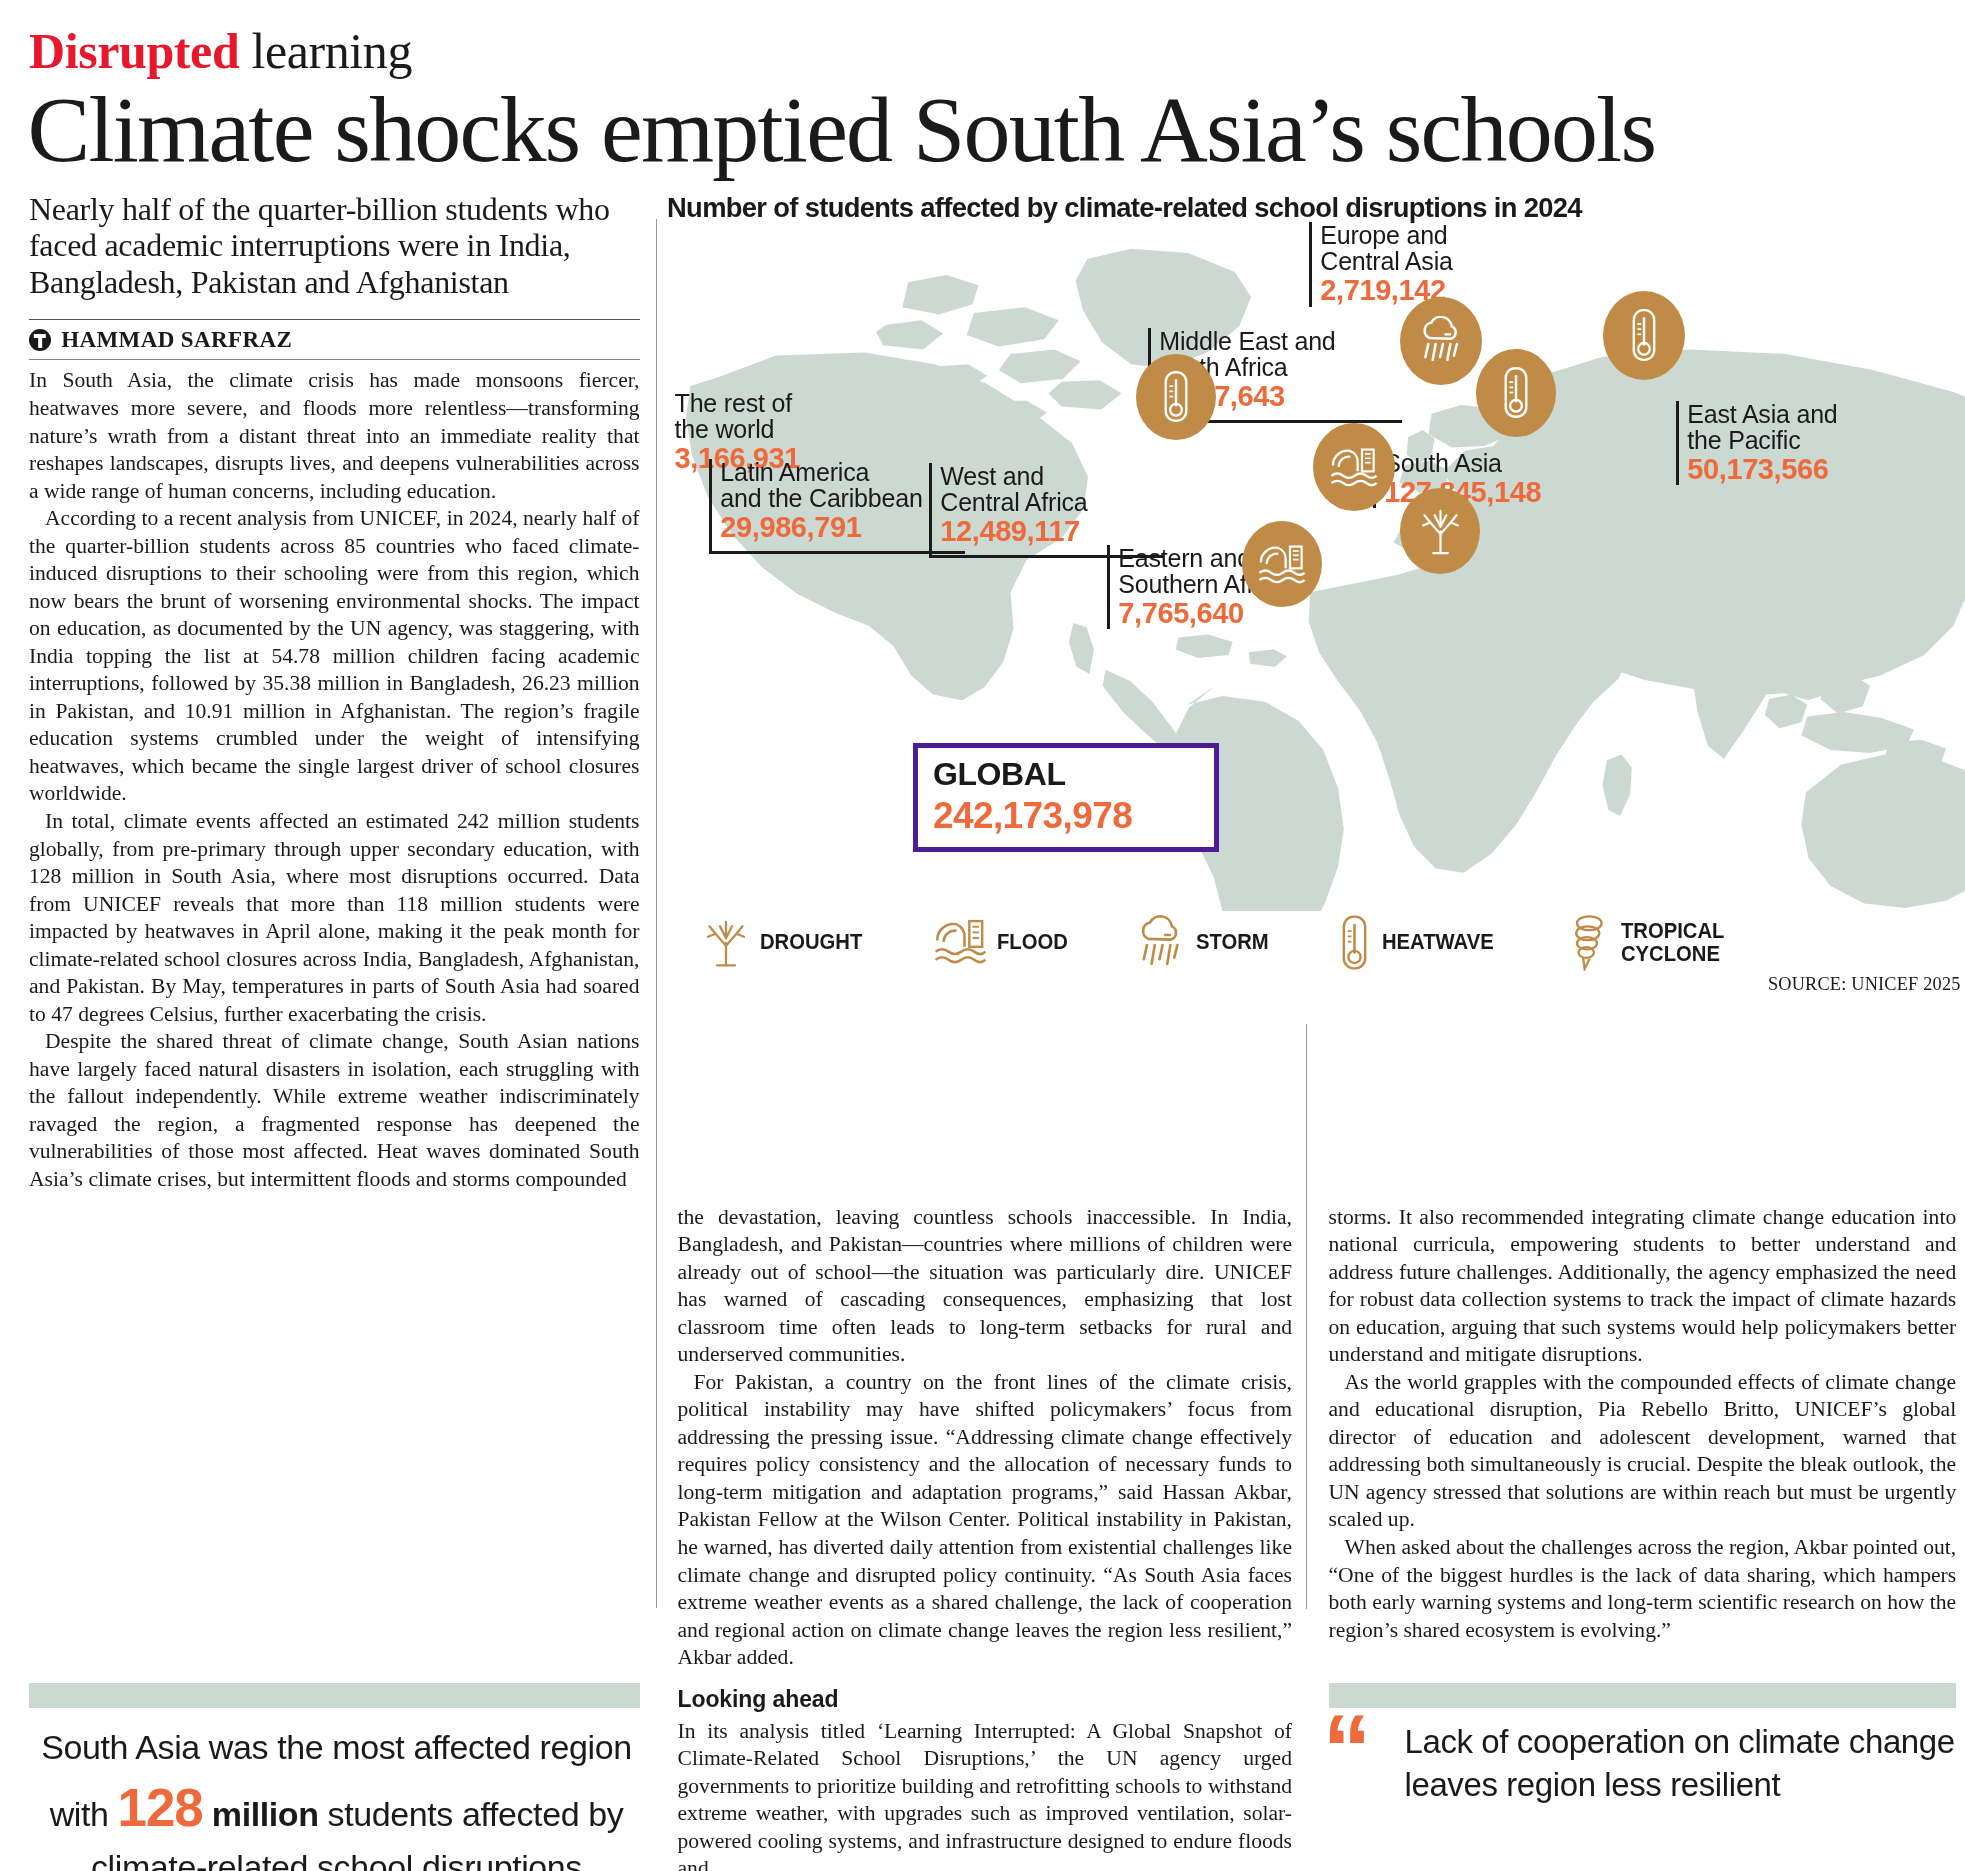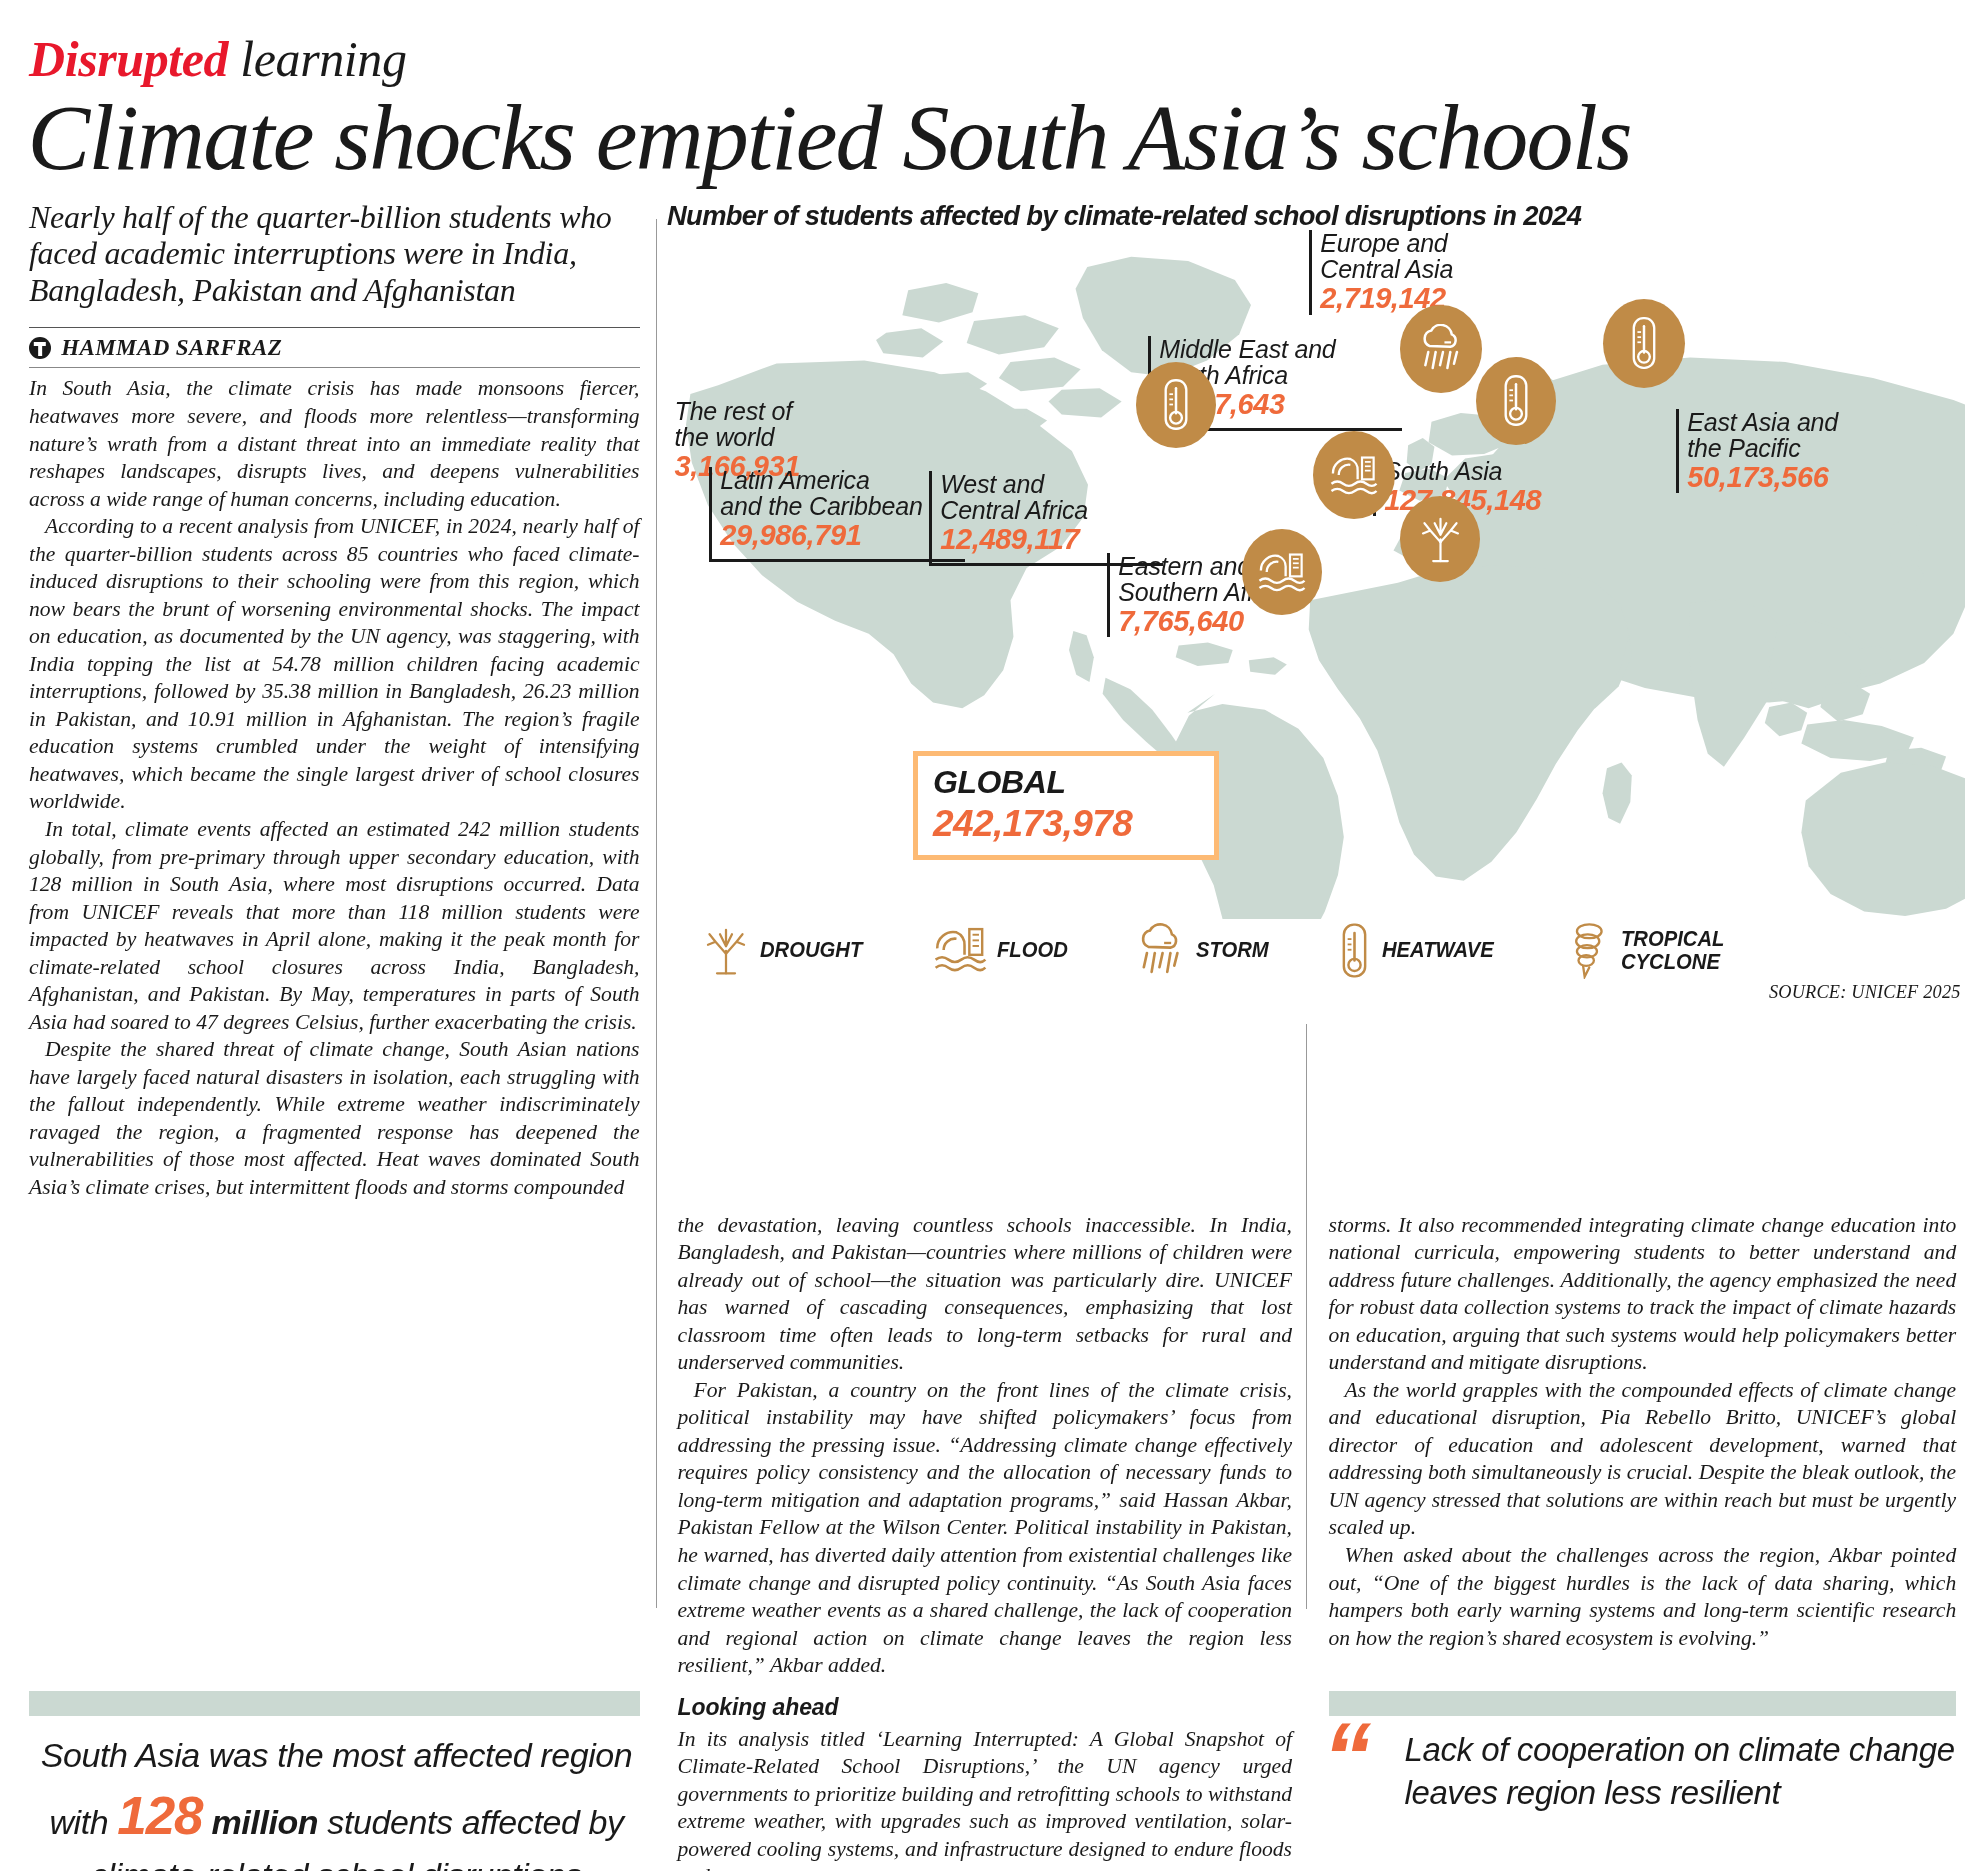--- a/index.html
+++ b/index.html
@@ -3,21 +3,21 @@
 <meta charset="utf-8">
 <style>
   * { box-sizing: border-box; margin: 0; padding: 0; }
   html, body {
     width: 1965px; height: 1872px;
     background: #ffffff;
     font-family: "Liberation Serif", serif;
     color: #1a1a1a;
     overflow: hidden;
   }
-  .page { position: relative; width: 1965px; height: 1320px; padding: 12px 13px; font-style: italic; }
+  .page { position: relative; width: 1965px; height: 1320px; padding: 4px 13px; }
 
   
   .kicker {
     font-family: "Liberation Serif", serif;
     font-size: 50px; line-height: 1.0; letter-spacing: -0.4px;
     padding-top: 22px; padding-left: 16px;
   }
   .kicker .k-red { color: #e8182c; font-weight: bold; }
   .kicker .k-blk { color: #1a1a1a; font-weight: normal; }
 
@@ -121,21 +121,21 @@
   }
   .lbl.bar { border-left: 3.7px solid #1a1a1a; padding-left: 8px; }
   .lbl.barbox {
     border-left: 3.7px solid #1a1a1a;
     border-bottom: 3.7px solid #1a1a1a;
     padding-left: 8px; padding-bottom: 7.3px;
   }
 
   .global-box {
     position: absolute;
-    background: #fdba74; padding: 5.1px;
+    background: #4c1d95; padding: 5.1px;
   }
   .global-inner { background: #fff; padding: 8px 16px 10.2px 14.6px; }
   .global-label {
     font-family: "Liberation Sans", sans-serif;
     font-weight: bold; font-size: 32px; letter-spacing: -0.4px;
     color: #1a1a1a;
   }
   .global-num {
     font-family: "Liberation Sans", sans-serif;
     font-weight: bold; font-size: 37px; letter-spacing: -0.6px;

